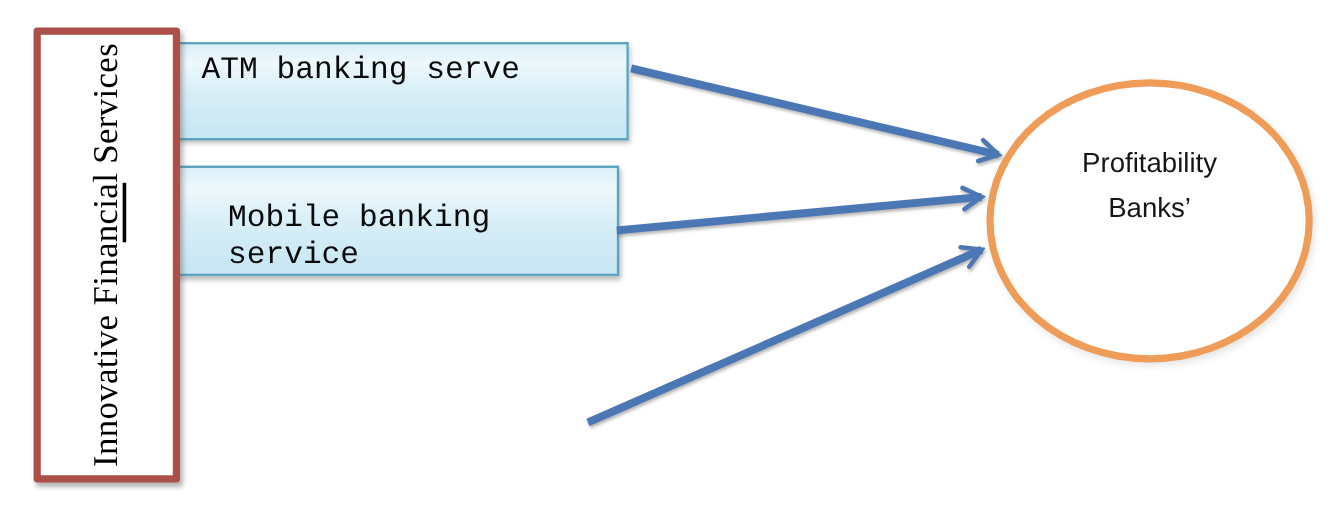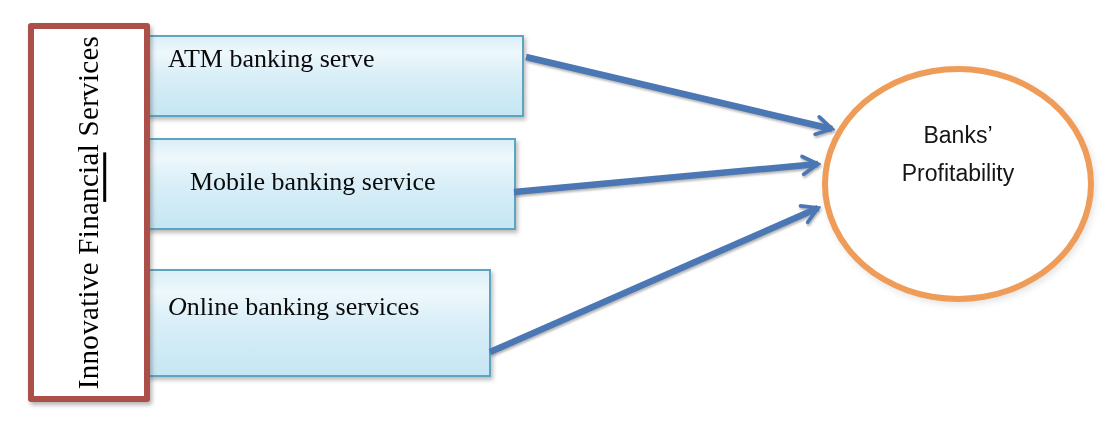--- a/index.html
+++ b/index.html
@@ -46,21 +46,21 @@
     left: 146px;
     box-sizing: border-box;
     background: linear-gradient(180deg,
       var(--box-fill-top, #daeff8) 0%,
       var(--box-fill-mid, #eef8fc) 20%,
       var(--box-fill-top, #daeff8) 48%,
       var(--box-fill-bottom, #c5e6f3) 100%);
     border: 2.5px solid var(--box-border, #5ca4bf);
     box-shadow: 2px 3px 4px rgba(110,110,110,0.45);
     z-index: 1;
-    font-family: Liberation Serif, serif;
+    font-family: Liberation Mono, monospace;
     font-size: 26px;
     color: #0a0a0a;
     line-height: 1.2;
   }
   .box1 { top: 35px;  width: 378px; height: 82px;  padding: 6px 0 0 20px; }
   .box2 { top: 138px; width: 370px; height: 92px;  padding: 26px 0 0 42px; }
   .box3 { top: 269px; width: 345px; height: 108px; padding: 20px 0 0 20px; }
   .it { font-style: italic; }
 
   
@@ -133,24 +133,21 @@
   </div>
 
   <div class="service-box box1">
     <span>ATM banking serve</span>
   </div>
 
   <div class="service-box box2">
     <span>Mobile banking service</span>
   </div>
 
-  <div class="service-box box3">
-    <span><em class="it">O</em><span>nline banking services</span></span>
-  </div>
 
   <div class="ellipse">
     <div class="ellipse-text">
+      <div>Profitability</div>
       <div>Banks’</div>
-      <div>Profitability</div>
     </div>
   </div>
 
 </div>
 
 </body></html>

